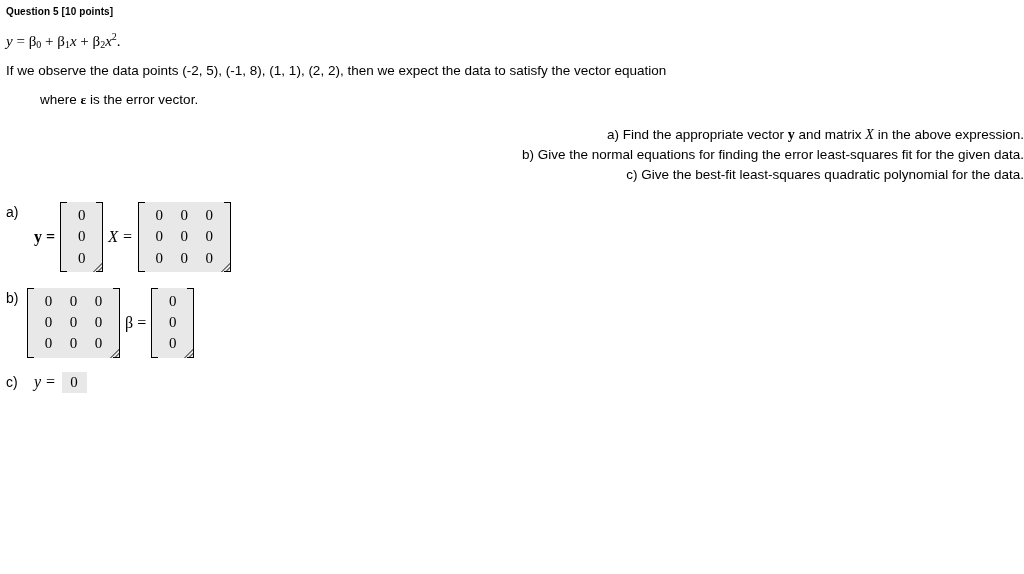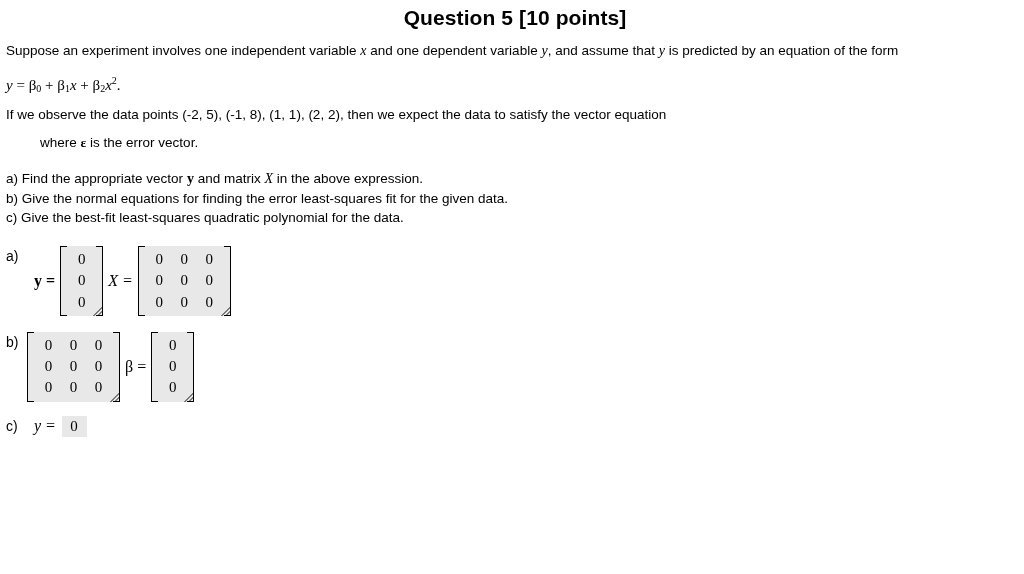--- a/index.html
+++ b/index.html
@@ -15,25 +15,24 @@
     position: relative;
     overflow: hidden;
   }
   .page {
     position: relative;
     width: 1024px;
     height: 574px;
     padding: 0;
   }
   .q-title {
-    font-size: 21px;
+    font-size: 10px;
     font-weight: bold;
     margin: 6px 0 0 6px;
     letter-spacing: 0.1px;
-    text-align: center;
   }
   .para {
     font-size: 13.5px;
     margin: 12px 0 0 6px;
     line-height: 1.35;
   }
   .para.tight {
     margin-top: 10px;
     margin-left: 40px;
   }
@@ -63,20 +62,21 @@
   }
   .bold-greek {
     font-family: "Liberation Serif", serif;
     font-weight: bold;
     font-style: normal;
   }
   .items {
     font-size: 13.5px;
     margin: 16px 0 12px 6px;
     line-height: 1.45;
+    text-align: right;
   }
   .items .bf {
     font-family: "Liberation Serif", serif;
     font-weight: bold;
     font-size: 14px;
   }
   .items .it {
     font-family: "Liberation Serif", serif;
     font-style: italic;
     font-size: 14px;
@@ -168,28 +168,20 @@
     text-align: center;
   }
 </style>
 </head>
 <body>
 
 <div class="page">
 
   <div class="q-title">Question 5 [10 points]</div>
 
-  <div class="para">
-    <span>Suppose an experiment involves one independent variable</span>
-    <span class="mathvar">x</span>
-    <span>and one dependent variable</span>
-    <span class="mathvar">y</span><span>, and assume that</span>
-    <span class="mathvar">y</span>
-    <span>is predicted by an equation of the form</span>
-  </div>
 
   <div class="eqline">
     <span class="it">y</span> = <span class="greek">β</span><sub>0</sub> + <span class="greek">β</span><sub>1</sub><span class="it">x</span> + <span class="greek">β</span><sub>2</sub><span class="it">x</span><sup>2</sup>.
   </div>
 
   <div class="para">If we observe the data points (-2, 5), (-1, 8), (1, 1), (2, 2), then we expect the data to satisfy the vector equation</div>
 
 
   <div class="para tight">
     <span>where</span>

